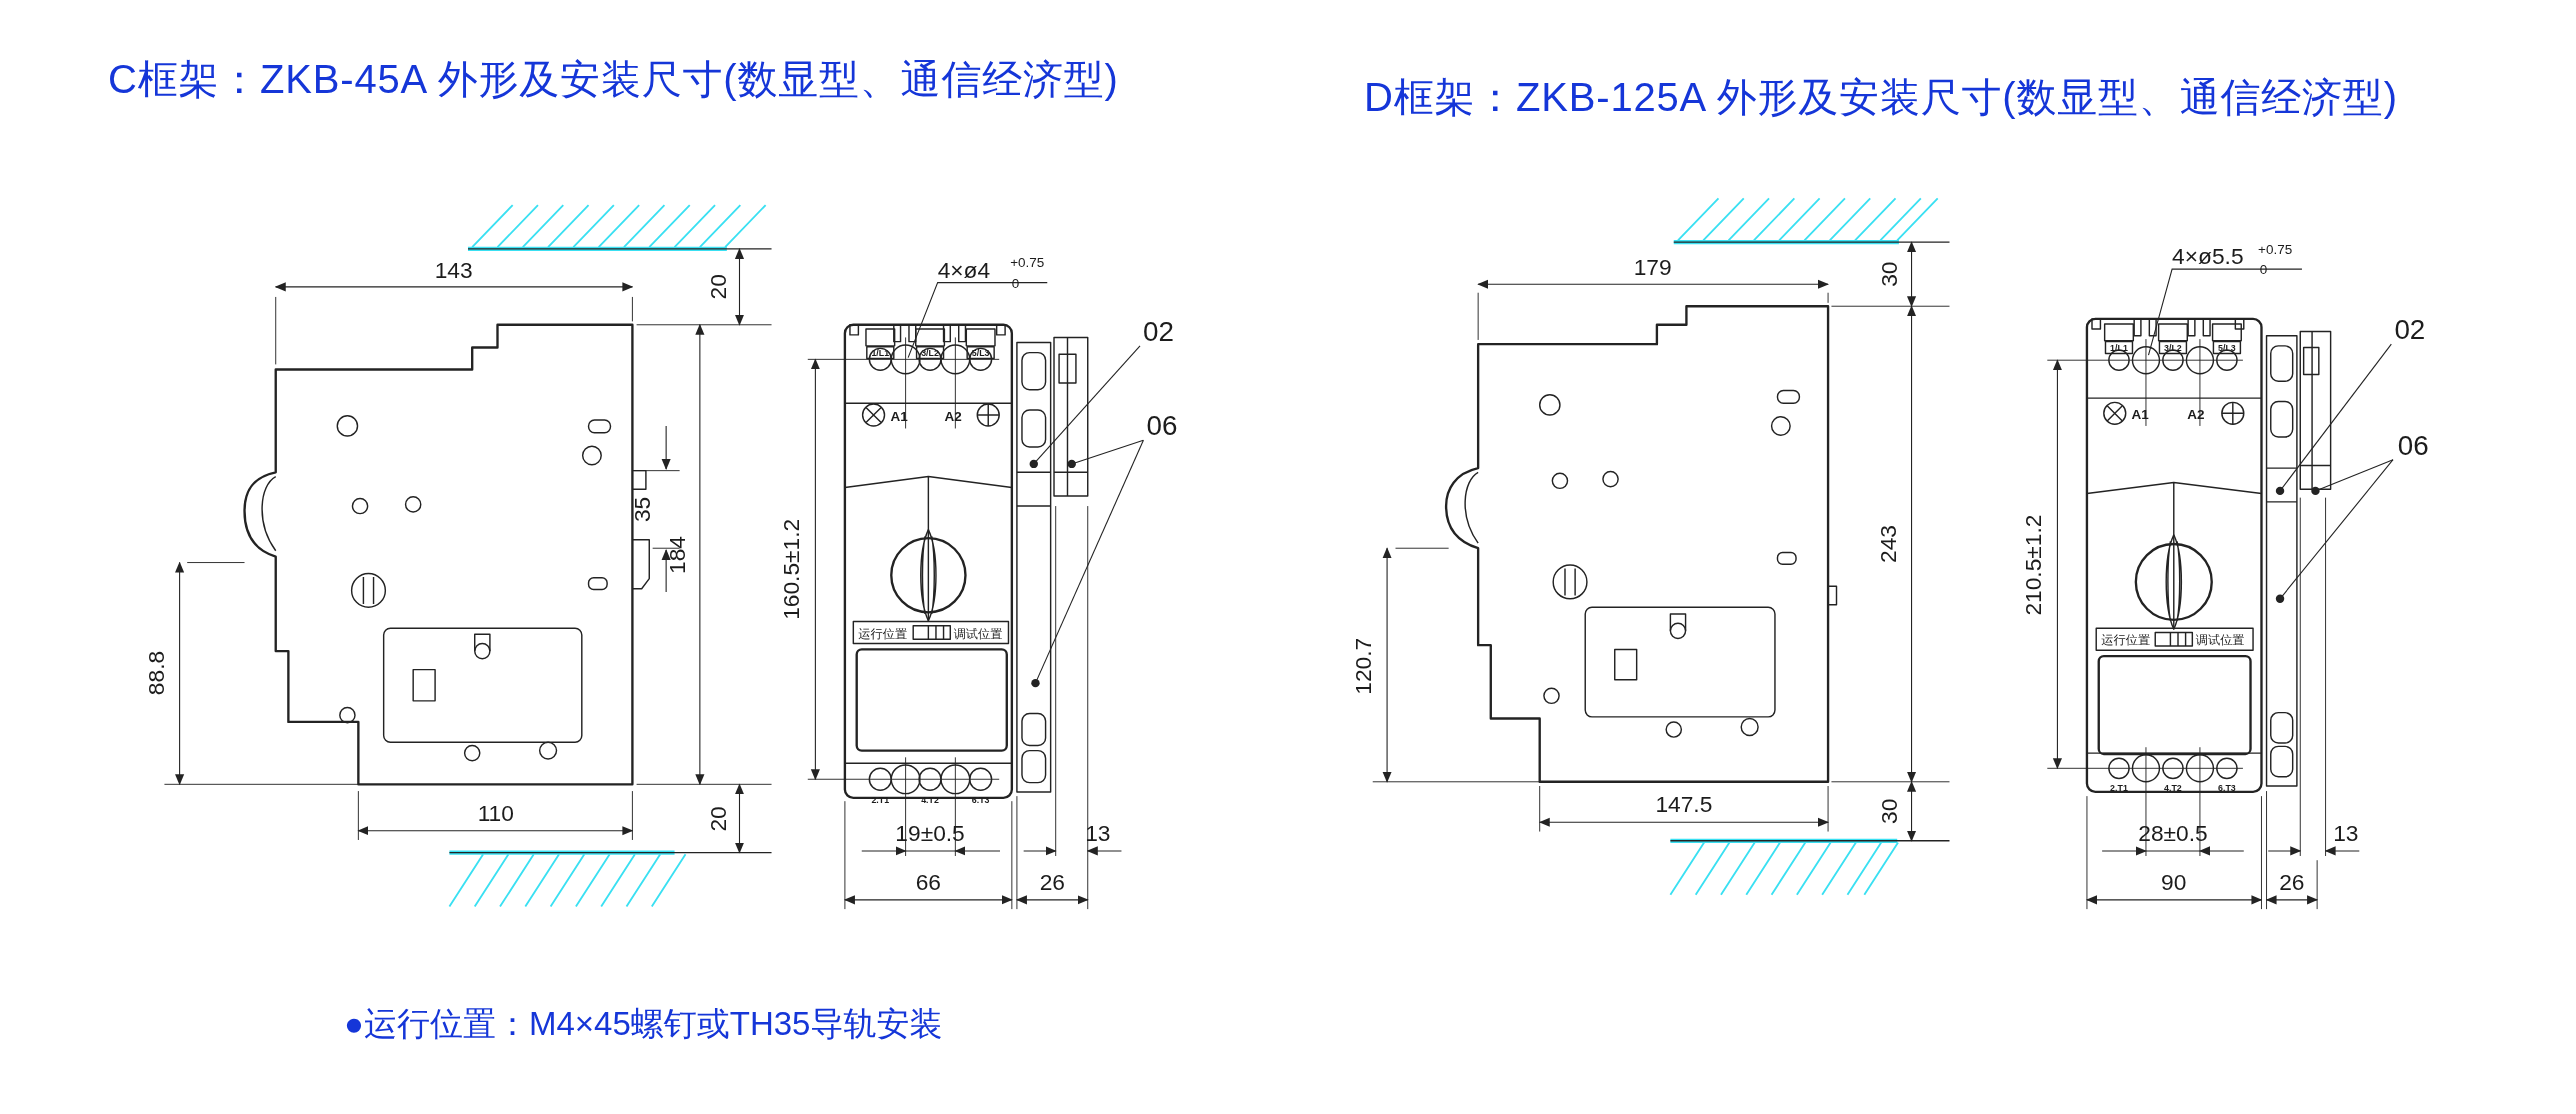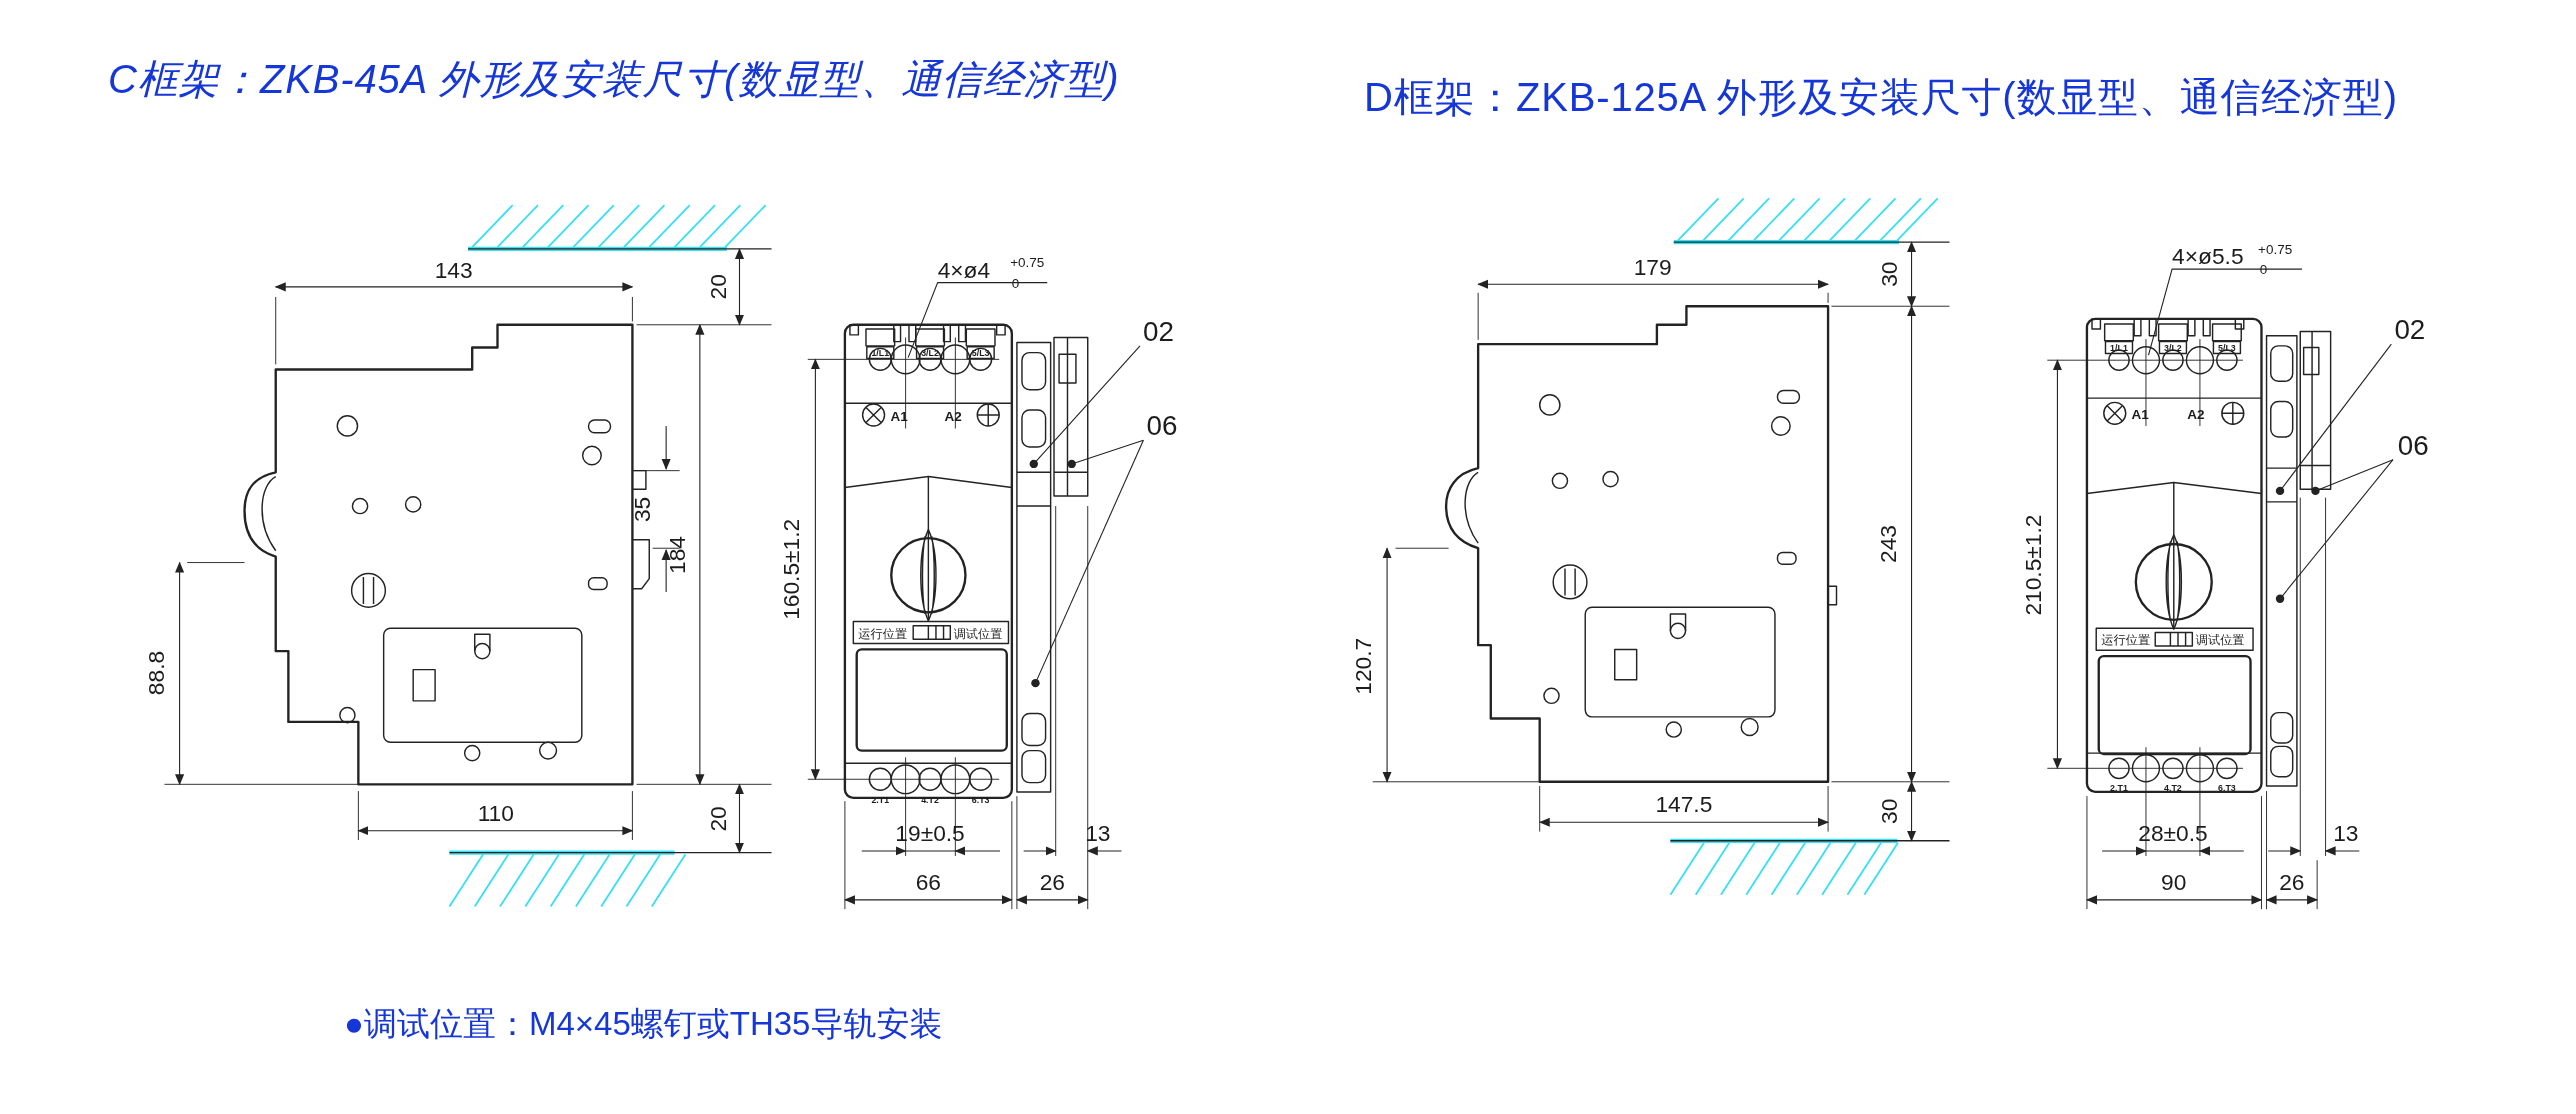--- a/index.html
+++ b/index.html
@@ -1,19 +1,19 @@
 <!DOCTYPE html>
 <html style="font-size:13.5px"><head>
 <meta charset="utf-8">
 <style>
   html,body{margin:0;padding:0;background:#ffffff;}
   .canvas{position:relative;width:2576px;height:1115px;background:#ffffff;overflow:hidden;
           font-family:"Liberation Sans",sans-serif;}
   .title{position:absolute;color:#1536d8;font-size:40px;font-weight:500;letter-spacing:0.8px;white-space:nowrap;}
-  .title-c{left:108px;top:52px;font-style:italic;}
+  .title-c{left:108px;top:52px;}
   .title-d{left:1364px;top:52px;margin-top:18px;}
   .note{position:absolute;color:#1536d8;font-size:33px;font-weight:500;white-space:nowrap;}
   .note-c{left:344px;top:1002px;}
   .note-d{left:1621px;top:1002px;}
   svg{position:absolute;left:0;top:0;}
   .ol{stroke:#232323;stroke-width:2.8;fill:none;stroke-linejoin:round;stroke-linecap:round;}
   .in{stroke:#232323;stroke-width:1.7;fill:none;stroke-linejoin:round;}
   .dl{stroke:#232323;stroke-width:1.3;fill:none;}
   .ext{stroke:#232323;stroke-width:1.1;fill:none;}
   .hz{stroke:#3ae0f2;stroke-width:2.2;fill:none;}
@@ -408,15 +408,15 @@
         <line class="ext" x1="2688" y1="938" x2="2688" y2="1078"></line>
         <line class="ext" x1="2748" y1="1020" x2="2748" y2="1078"></line>
         <line class="dl" x1="2475" y1="1067" x2="2682" y2="1067" marker-start="url(#ar)" marker-end="url(#ar)"></line>
         <text class="dim mid" x="2578" y="1055">90</text>
         <line class="dl" x1="2688" y1="1067" x2="2748" y2="1067" marker-start="url(#ar)" marker-end="url(#ar)"></line>
         <text class="dim mid" x="2718" y="1055">26</text>
       </g>
     </g>
   </svg>
 
-  <div class="note note-c">●调试位置：M4×45螺钉或TH35导轨安装</div>
+  <div class="note note-c">●运行位置：M4×45螺钉或TH35导轨安装</div>
 </div>
 
 
 </body></html>

